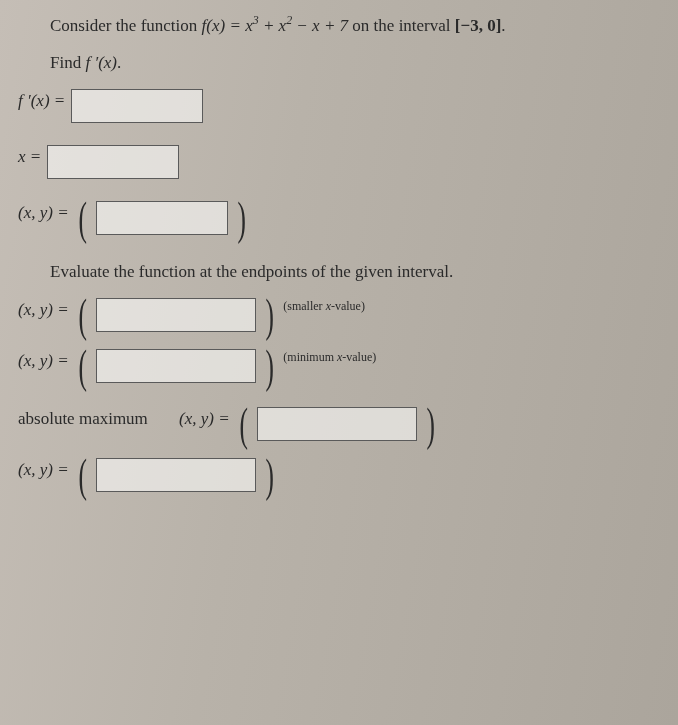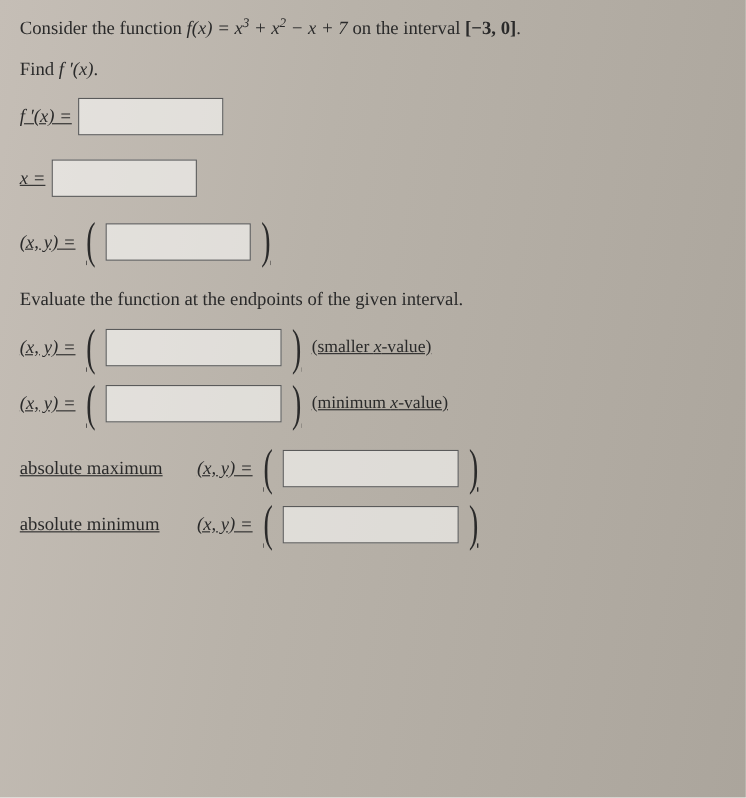--- a/index.html
+++ b/index.html
@@ -13,50 +13,50 @@
     position: relative;
   }
   .page {
     padding: 12px 18px;
     color: #2a2a2a;
     font-size: 17px;
     line-height: 1.4;
   }
   .prompt {
     margin-bottom: 14px;
+    margin-left: 32px;
   }
   .math-i { font-style: italic; font-family: Georgia, serif; }
   .sup { font-size: 0.7em; vertical-align: super; }
   .row {
     display: flex;
-    align-items: center;
+    align-items: flex-start;
     gap: 6px;
     margin-bottom: 22px;
-    text-decoration: underline;
   }
   .row.tight { margin-bottom: 14px; }
   .answer-box {
     display: inline-block;
     height: 34px;
     border: 1.5px solid #5a5a5a;
     background: rgba(250,250,248,0.6);
     box-sizing: border-box;
     vertical-align: middle;
   }
   .w-small { width: 132px; }
   .w-med { width: 160px; }
   .paren {
     font-size: 46px;
     font-family: 'Times New Roman', serif;
     line-height: 0.8;
     font-weight: 300;
     transform: scaleX(0.55);
     display: inline-block;
   }
-  .note { font-size: 16px; }
+  .note { font-size: 12px; }
   .section-gap { margin-top: 10px; margin-bottom: 14px; }
   .interval { font-weight: bold; }
   .cursor-hint {
     display:inline-block;
     font-size:14px;
     position:relative;
     top:1px;
   }
 </style>
 </head>
@@ -120,20 +120,19 @@
 
   <div class="row tight">
     <span style="width:155px;display:inline-block;">absolute maximum</span>
     <span class="math-i">(x, y) = </span>
     <span class="paren">(</span>
     <span class="answer-box w-med"></span>
     <span class="paren">)</span>
   </div>
 
   <div class="row" style="margin-bottom:0;">
-    <span style="width:155px;display:inline-block;">absolute minimum</span>
     <span class="math-i">(x, y) = </span>
     <span class="paren">(</span>
     <span class="answer-box w-med"></span>
     <span class="paren">)</span>
   </div>
 
 </div>
 
 </body></html>

